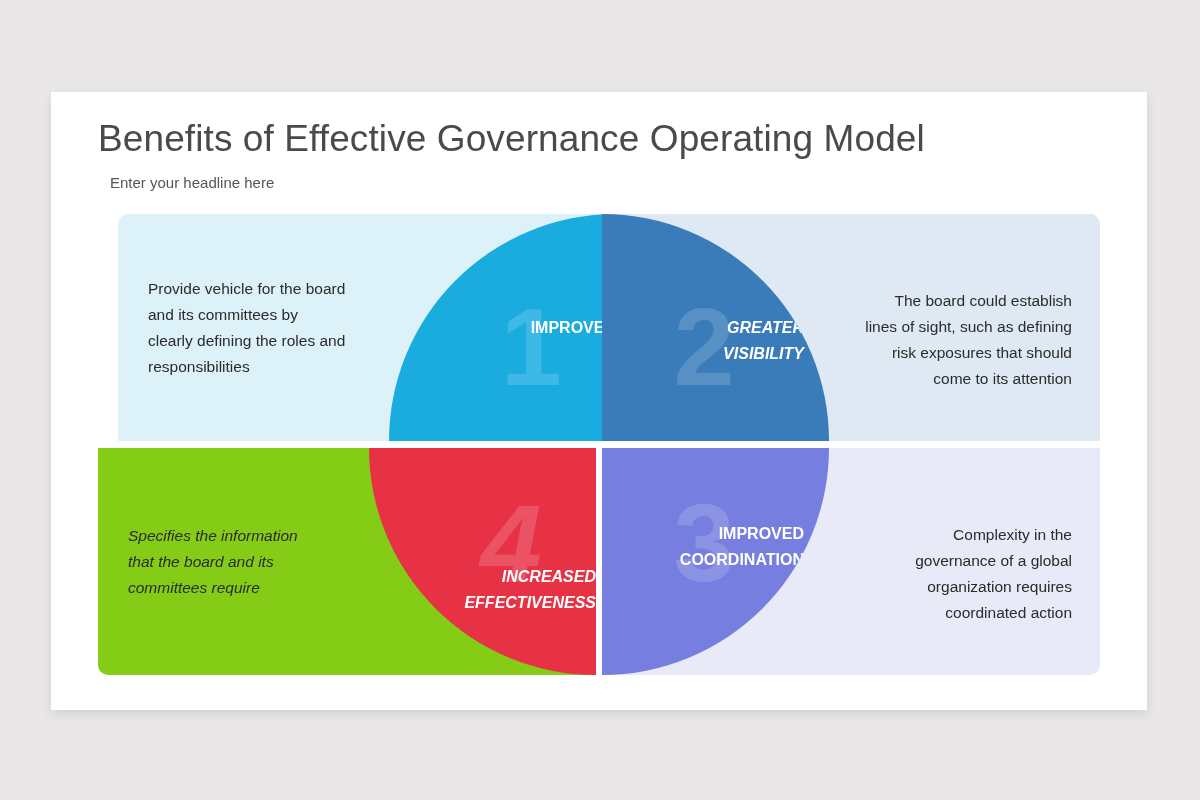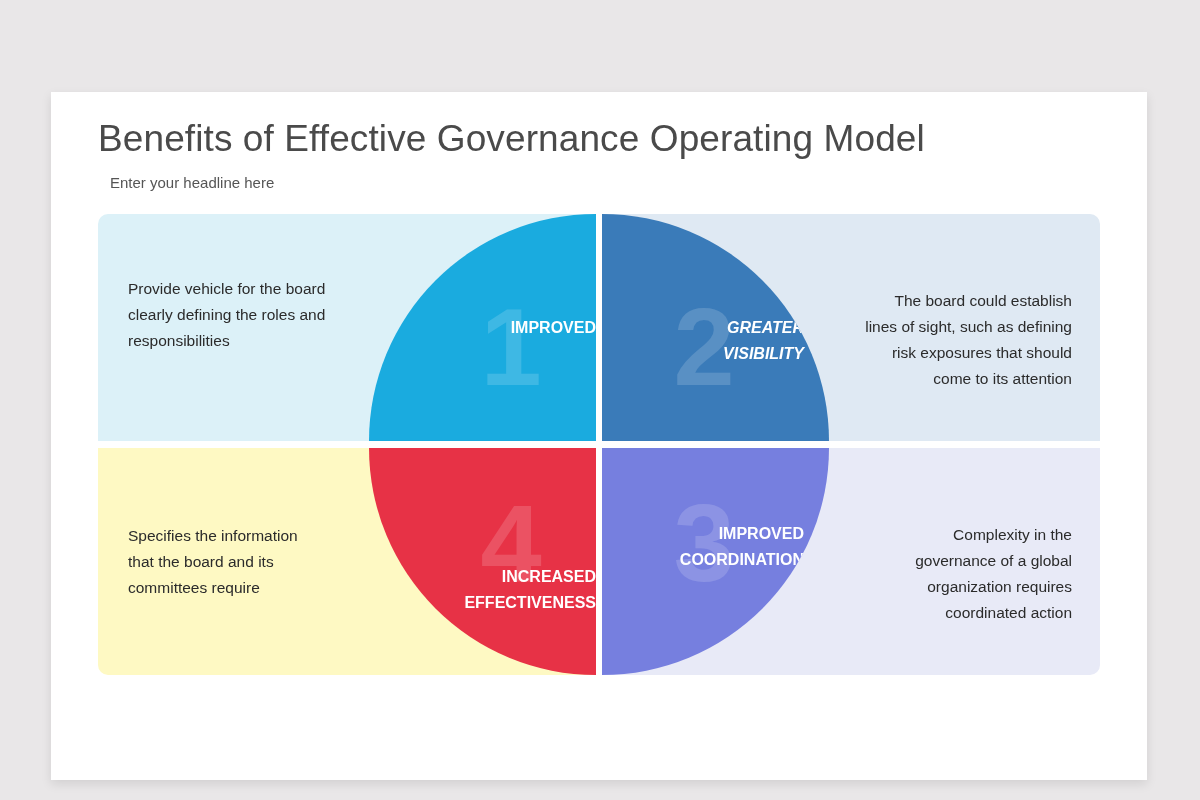--- a/index.html
+++ b/index.html
@@ -6,21 +6,21 @@
   body {
     width: 1200px; height: 800px;
     background: #e9e7e8;
     position: relative;
     overflow: hidden;
     font-family: "Liberation Sans", "DejaVu Sans", sans-serif;
   }
   .slide {
     position: absolute;
     left: 51px; top: 92px;
-    width: 1096px; height: 688px;
+    width: 1096px; height: 618px;
     background: #ffffff;
     box-shadow: 0 4px 10px rgba(0,0,0,0.10);
   }
   .title {
     position: absolute;
     left: 47px; top: 26px;
     font-size: 37px;
     color: #4a4a4a;
     font-weight: normal;
     margin: 0;
@@ -84,23 +84,24 @@
   .panel.tl .desc, .panel.bl .desc { left: 30px; text-align: left; }
   .panel.tr .desc, .panel.br .desc { right: 28px; text-align: right; margin-top: 12px; }
 </style>
 </head>
 <body>
 
 <div class="slide">
   <h1 class="title">Benefits of Effective Governance Operating Model</h1>
   <div class="subtitle">Enter your headline here</div>
 
-  <div class="panel tl" style="background:#dcf1f8;">
+  <div class="panel tl" style="background:#dcf1f8;margin-left:20px;">
     <div class="desc" style="top:62px;">
       <span class="ln">Provide vehicle for the board</span>
+      <span class="ln">and its committees by</span>
       <span class="ln">clearly defining the roles and</span>
       <span class="ln">responsibilities</span>
     </div>
     <div class="quarter tl" style="background:#1aabdf;">
       <div class="big-num" style="left:82px; top:78px;">1</div>
       <div class="q-label" style="left:27px; top:101px;">
         <div>IMPROVED</div>
       </div>
     </div>
   </div>
@@ -114,21 +115,21 @@
     </div>
     <div class="quarter tr" style="background:#3a7bb9;">
       <div class="big-num" style="left:42px; top:78px;">2</div>
       <div class="q-label" style="left:2px; top:101px;font-style:italic;">
         <div>GREATER</div>
         <div>VISIBILITY</div>
       </div>
     </div>
   </div>
 
-  <div class="panel bl" style="background:#fef9c3;">
+  <div class="panel bl" style="background:#84cc16;font-style:italic;">
     <div class="desc" style="top:75px;">
       <span class="ln">Specifies the information</span>
       <span class="ln">that the board and its</span>
       <span class="ln">committees require</span>
     </div>
     <div class="quarter bl" style="background:#e73246;">
       <div class="big-num" style="left:82px; top:40px;">4</div>
       <div class="q-label" style="left:27px; top:73px;margin-top:43px;">
         <div>INCREASED</div>
         <div>EFFECTIVENESS</div>

